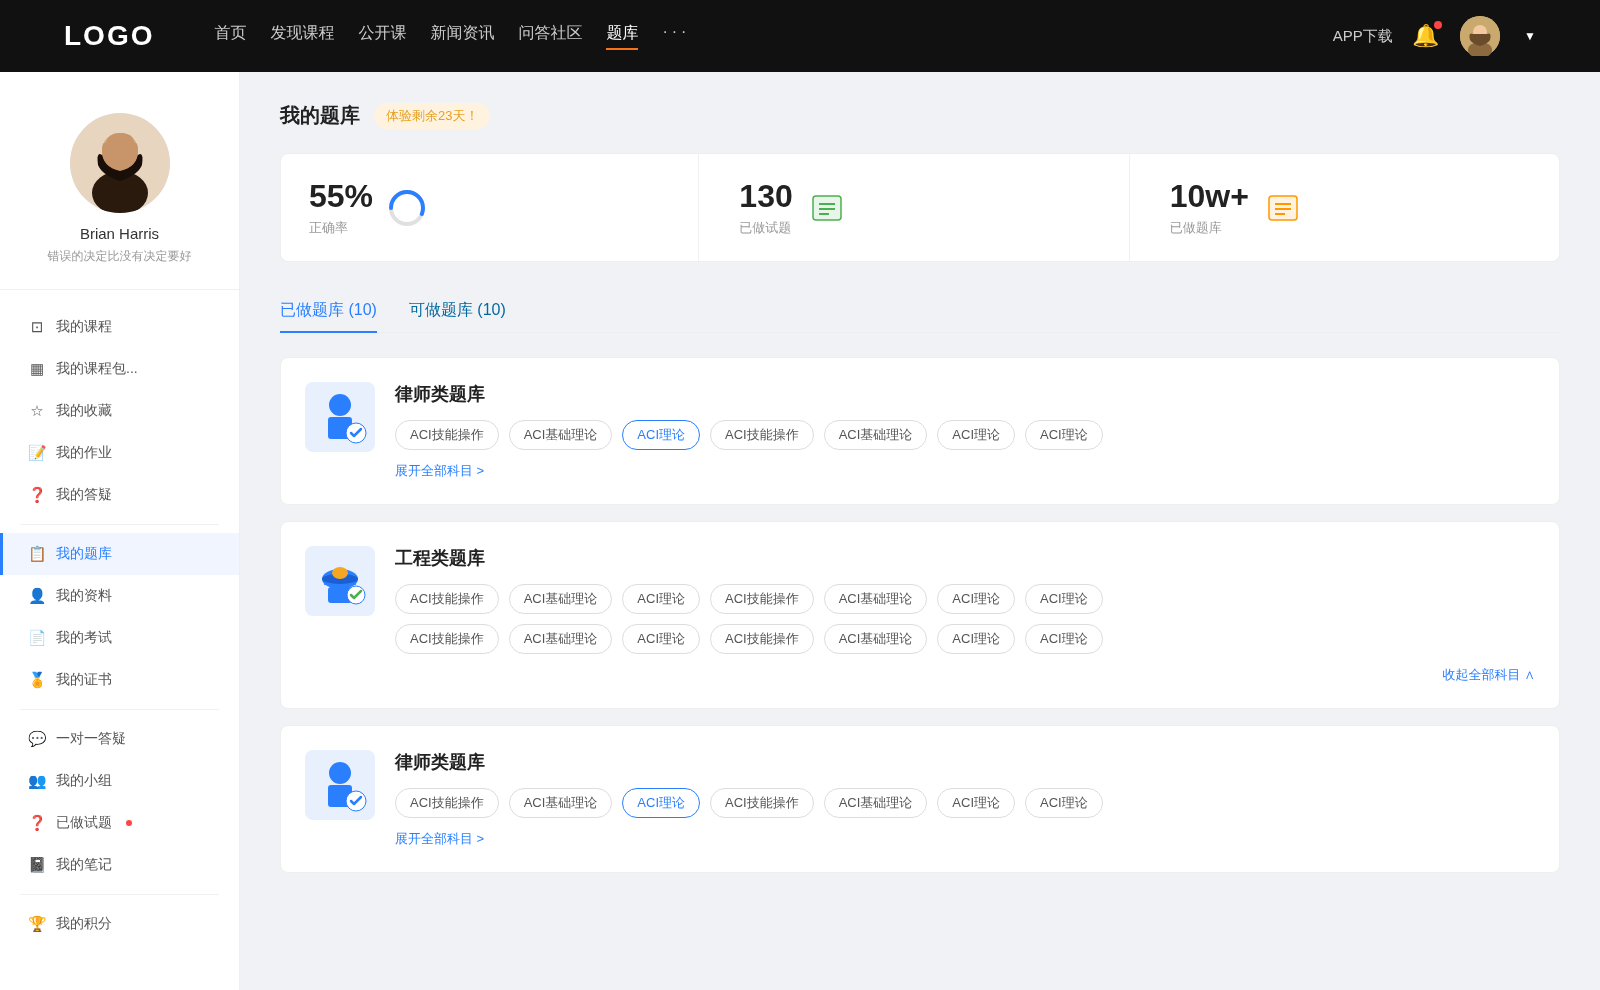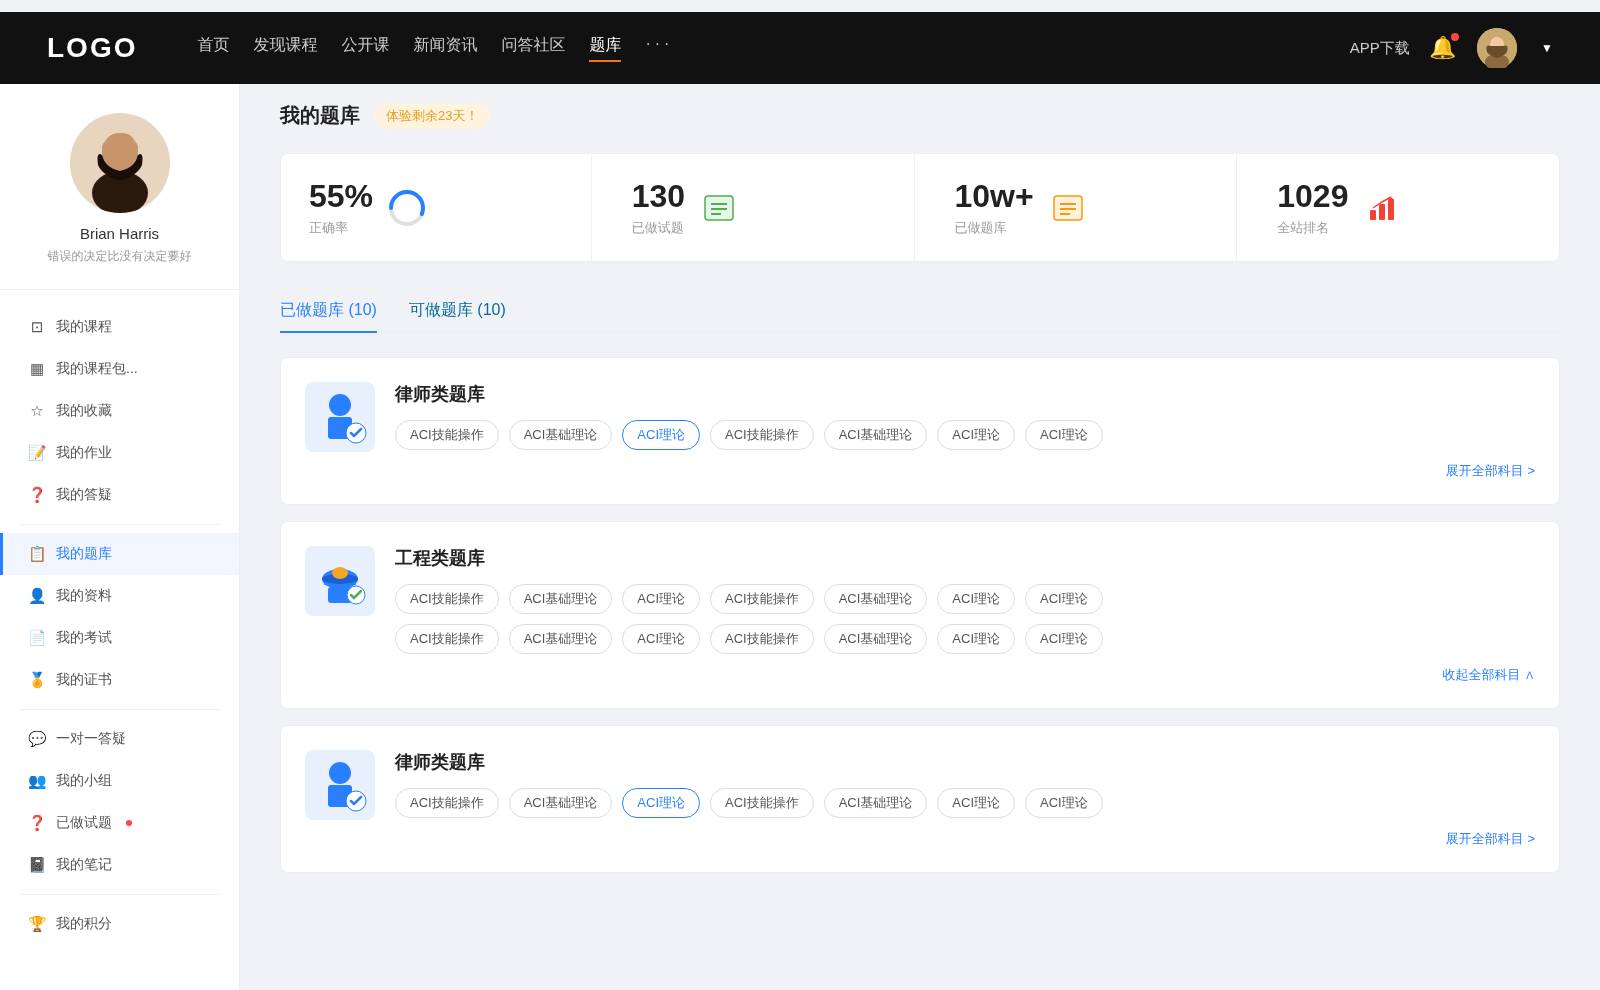--- a/index.html
+++ b/index.html
@@ -1,19 +1,19 @@
 <!DOCTYPE html>
 <html><head>
   <meta charset="utf-8">
   <style>
     * { box-sizing: border-box; margin: 0; padding: 0; }
     body { font-family: -apple-system, BlinkMacSystemFont, 'PingFang SC', 'Microsoft YaHei', sans-serif; background: #f0f2f5; }
 
     
-    .nav { background: #111; height: 72px; display: flex; align-items: center; padding: 0 47px; position: sticky; top: 12px; z-index: 100; text-align: center; }
+    .nav { background: #111; height: 72px; display: flex; align-items: center; padding: 0 64px; position: sticky; top: 0; z-index: 100; text-align: center; }
     .nav-logo { color: #fff; font-size: 28px; font-weight: 900; letter-spacing: 2px; margin-right: 60px; }
     .nav-links { display: flex; gap: 24px; flex: 1; }
     .nav-link { color: #ccc; font-size: 16px; text-decoration: none; cursor: pointer; padding-bottom: 4px; }
     .nav-link.active { color: #fff; border-bottom: 2px solid #f97316; }
     .nav-link.more { color: #ccc; letter-spacing: 4px; }
     .nav-right { display: flex; align-items: center; gap: 20px; }
     .nav-app { color: #ccc; font-size: 15px; cursor: pointer; }
     .bell-icon { color: #fff; font-size: 22px; position: relative; cursor: pointer; }
     .bell-dot { width: 8px; height: 8px; background: #ff4444; border-radius: 50%; position: absolute; top: -2px; right: -2px; }
     .avatar-circle { width: 40px; height: 40px; border-radius: 50%; background: linear-gradient(135deg, #c9a96e, #d4b483); display: flex; align-items: center; justify-content: center; color: #fff; font-size: 14px; }
@@ -62,21 +62,21 @@
 
     
     .bank-card { background: #fff; border-radius: 8px; margin-bottom: 16px; padding: 24px; border: 1px solid #eee; }
     .bank-card-header { display: flex; align-items: flex-start; gap: 20px; }
     .bank-icon { width: 70px; height: 70px; background: #e8f0fe; border-radius: 8px; display: flex; align-items: center; justify-content: center; flex-shrink: 0; }
     .bank-content { flex: 1; }
     .bank-name { font-size: 18px; font-weight: 600; color: #222; margin-bottom: 14px; }
     .bank-tags { display: flex; flex-wrap: wrap; gap: 10px; }
     .bank-tag { padding: 5px 14px; border-radius: 20px; font-size: 13px; color: #555; border: 1px solid #ddd; cursor: pointer; background: #fff; }
     .bank-tag.active { color: #2a7fff; border-color: #2a7fff; }
-    .bank-expand { color: #2a7fff; font-size: 13px; margin-top: 12px; text-align: right; cursor: pointer; }
+    .bank-expand { color: #2a7fff; font-size: 13px; margin-top: 12px; text-align: left; cursor: pointer; }
     .bank-expand-shrink { color: #2a7fff; font-size: 13px; margin-top: 12px; text-align: right; cursor: pointer; }
 
     
     .icon-green { color: #4caf50; }
     .icon-orange { color: #ff9800; }
     .icon-red { color: #f44336; }
   </style>
 </head>
 <body>
 
@@ -232,35 +232,20 @@
         </div>
         <div class="stat-icon icon-orange">
           <svg width="32" height="32" viewBox="0 0 32 32">
             <rect x="2" y="4" width="28" height="24" rx="3" fill="#fff3e0" stroke="#ff9800" stroke-width="1.5"></rect>
             <line x1="8" y1="12" x2="24" y2="12" stroke="#ff9800" stroke-width="2"></line>
             <line x1="8" y1="17" x2="24" y2="17" stroke="#ff9800" stroke-width="2"></line>
             <line x1="8" y1="22" x2="18" y2="22" stroke="#ff9800" stroke-width="2"></line>
           </svg>
         </div>
       </div>
-      <div class="stat-item">
-        <div class="stat-text">
-          <div class="stat-number">1029</div>
-          <div class="stat-label">全站排名</div>
-        </div>
-        <div class="stat-icon icon-red">
-          <svg width="32" height="32" viewBox="0 0 32 32">
-            <rect x="4" y="18" width="6" height="10" fill="#f44336" rx="1"></rect>
-            <rect x="13" y="12" width="6" height="16" fill="#f44336" rx="1"></rect>
-            <rect x="22" y="7" width="6" height="21" fill="#f44336" rx="1"></rect>
-            <polyline points="7,16 16,10 25,5" fill="none" stroke="#f44336" stroke-width="1.5"></polyline>
-            <polygon points="25,5 22,8 28,8" fill="#f44336"></polygon>
-          </svg>
-        </div>
-      </div>
     </div>
 
     <div class="tabs">
       <div class="tab active">已做题库 (10)</div>
       <div class="tab">可做题库 (10)</div>
     </div>
 
     <div class="bank-card">
       <div class="bank-card-header">
         <div class="bank-icon">

